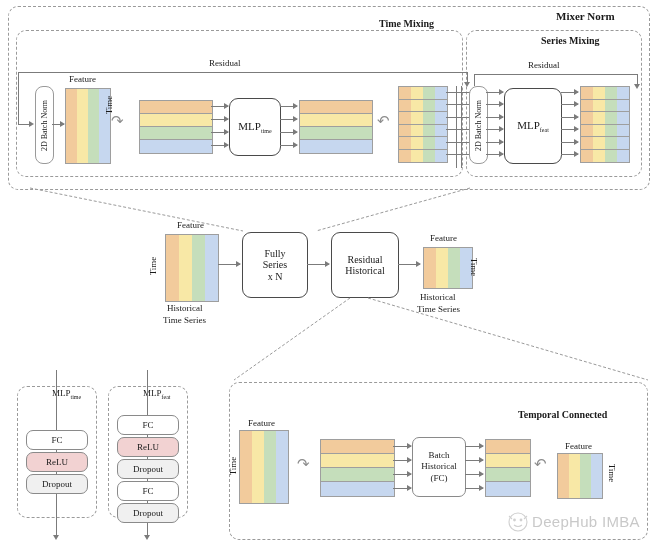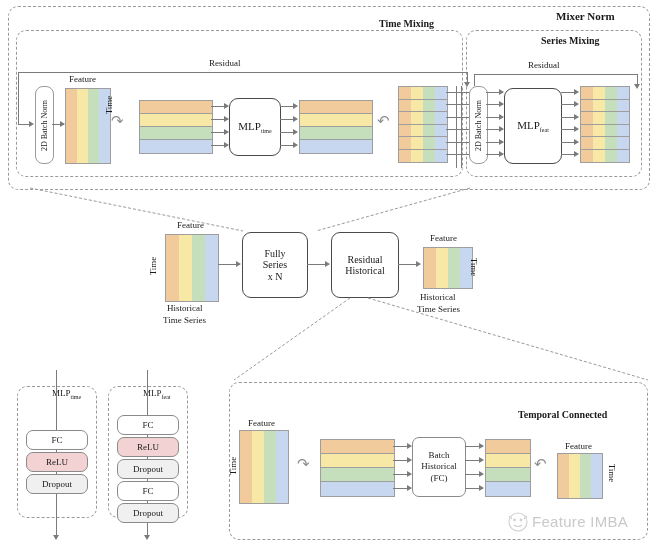--- a/index.html
+++ b/index.html
@@ -385,13 +385,13 @@
 <div class="lbl rotr" style="left:603px;top:468px;font-size:9px;">Time</div>
 
 <svg class="abs" width="26" height="22" style="left:505px;top:511px;">
   <circle cx="13" cy="11" r="9" fill="none" stroke="#d0d0d0" stroke-width="1.1"></circle>
   <circle cx="9.5" cy="9" r="1.4" fill="#d0d0d0"></circle>
   <circle cx="16" cy="9" r="1.4" fill="#d0d0d0"></circle>
   <path d="M9 14 q4 3 8 0" fill="none" stroke="#d0d0d0" stroke-width="1.1"></path>
   <path d="M4 5 l3 3" stroke="#d0d0d0" stroke-width="1.1" fill="none"></path>
   <path d="M22 5 l-3 3" stroke="#d0d0d0" stroke-width="1.1" fill="none"></path>
 </svg>
-<div class="wm" style="left:532px;top:513px;font-size:15px;letter-spacing:0.3px;">Feature IMBA</div>
+<div class="wm" style="left:532px;top:513px;font-size:15px;letter-spacing:0.3px;">DeepHub IMBA</div>
 
 </body></html>

